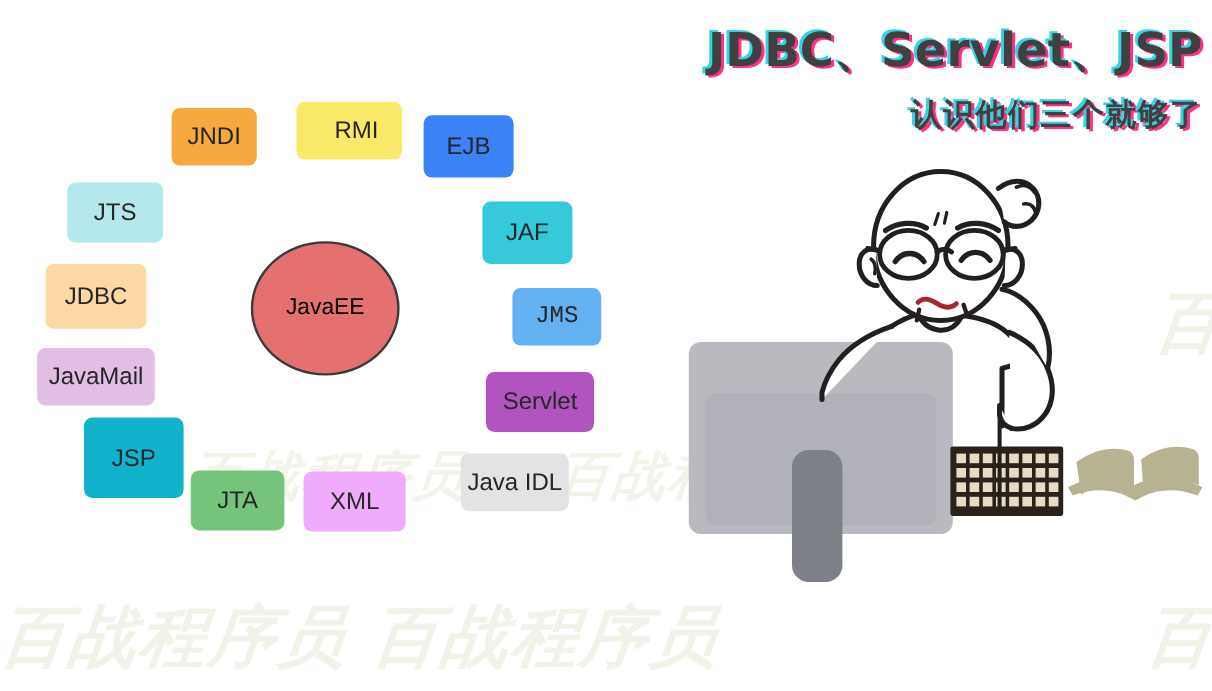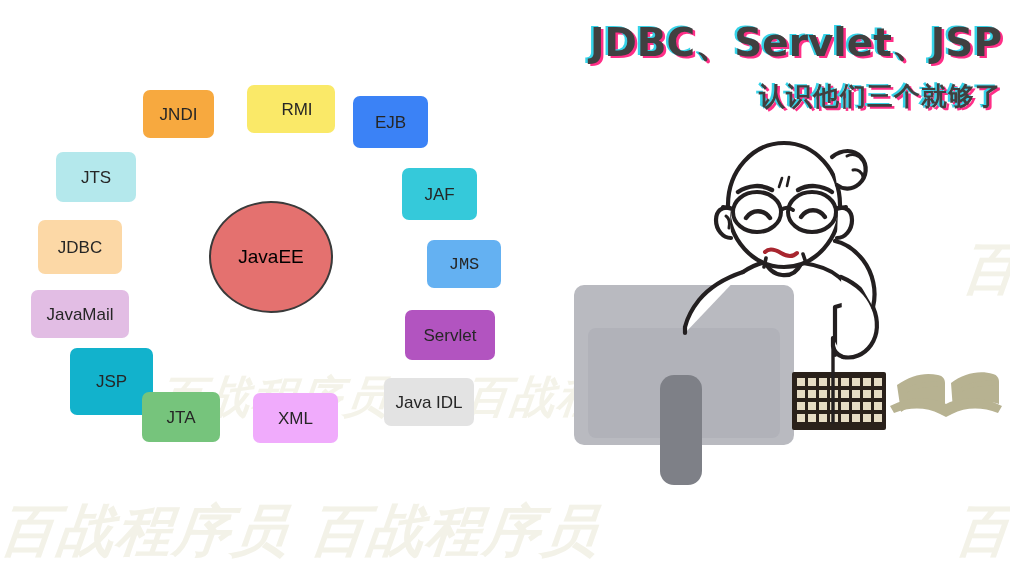--- a/index.html
+++ b/index.html
@@ -32,21 +32,21 @@
   }
   .wm-bottom { font-size: 56px; top: 494px; }
   .wm-mid    { font-size: 44px; top: 368px; color:#f4f3e9; }
   .wm-right-mid { font-size: 56px; top: 232px; }
 
   
   .tag {
     position: absolute;
     border-radius: 7px;
     color: #262626;
-    font-size: 17px;
+    font-size: 20px;
     display: flex;
     align-items: center;
     justify-content: center;
     font-family: "Liberation Sans", sans-serif;
     line-height: 1;
   }
 
   
   .core {
     position: absolute;
@@ -109,21 +109,21 @@
       <div class="tag" style="left: 143px; top: 90px; width: 71px; height: 48px; background: rgb(247, 169, 63);">JNDI</div>
       <div class="tag" style="left: 247px; top: 85px; width: 76px; height: 48px; background: rgb(250, 233, 104); padding-left: 12px;">RMI</div>
       <div class="tag" style="left: 353px; top: 96px; width: 75px; height: 52px; background: #3b82f6;">EJB</div>
       <div class="tag" style="left: 56px; top: 152px; width: 80px; height: 50px; background: rgb(180, 232, 236);">JTS</div>
       <div class="tag" style="left: 402px; top: 168px; width: 75px; height: 52px; background: rgb(53, 201, 218);">JAF</div>
       <div class="tag" style="left: 38px; top: 220px; width: 84px; height: 54px; background: rgb(252, 216, 166);">JDBC</div>
       <div class="tag" style="left: 427px; top: 240px; width: 74px; height: 48px; background: rgb(100, 177, 242); font-family: Liberation Mono, monospace;">JMS</div>
       <div class="tag" style="left: 31px; top: 290px; width: 98px; height: 48px; background: rgb(226, 189, 228);">JavaMail</div>
       <div class="tag" style="left: 405px; top: 310px; width: 90px; height: 50px; background: rgb(178, 84, 192);">Servlet</div>
       <div class="tag" style="left: 70px; top: 348px; width: 83px; height: 67px; background: rgb(18, 178, 204);">JSP</div>
-      <div class="tag" style="left: 142px; top: 392px; width: 78px; height: 50px; background: rgb(118, 196, 124);">JTA</div>
+      <div class="tag" style="left: 159px; top: 392px; width: 78px; height: 50px; background: rgb(118, 196, 124);">JTA</div>
       <div class="tag" style="left: 253px; top: 393px; width: 85px; height: 50px; background: #f0abfc;">XML</div>
       <div class="tag" style="left: 384px; top: 378px; width: 90px; height: 48px; background: rgb(227, 227, 227);">Java IDL</div>
     </div>
 
   <svg class="illus" width="450" height="370" viewBox="0 0 450 370" fill="none">
 
     <g fill="#b7b291">
       <path d="M337 255 c14 -10 28 -13 41 -10 c5 1 7 4 7 8 l0 22 c-14 -4 -30 -2 -44 7 z"></path>
       <path d="M391 253 c13 -10 29 -13 42 -9 c4 1 6 4 6 8 l0 22 c-15 -5 -32 -3 -46 6 z"></path>
       <path d="M330 276 c18 -9 36 -10 52 -4 l4 2 l4 -2 c16 -6 34 -5 52 4 l-4 7 c-16 -6 -32 -6 -46 1 l-6 3 l-6 -3 c-14 -7 -30 -7 -46 -1 z"></path>

